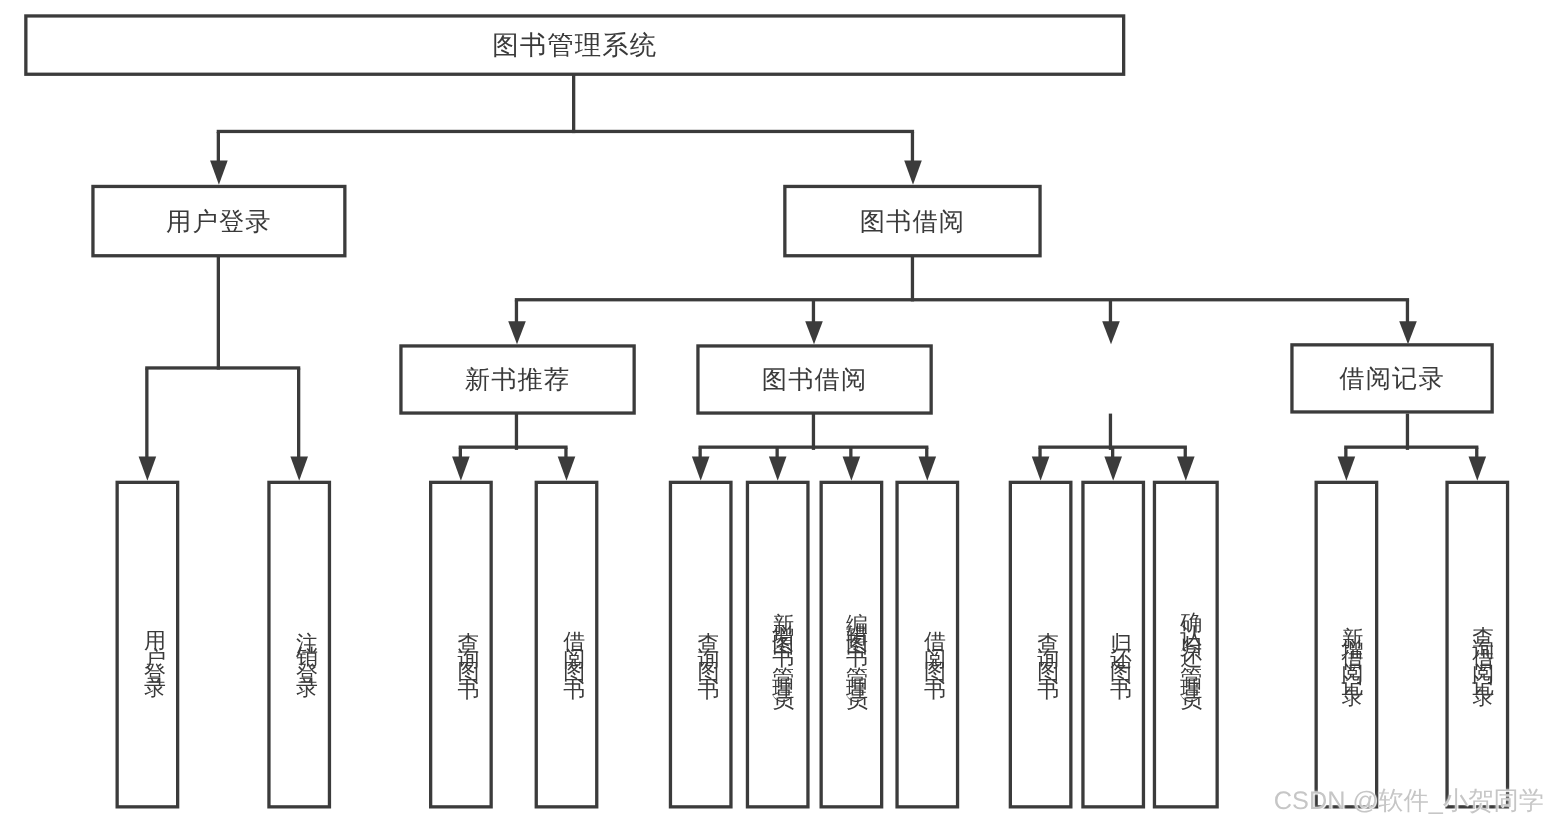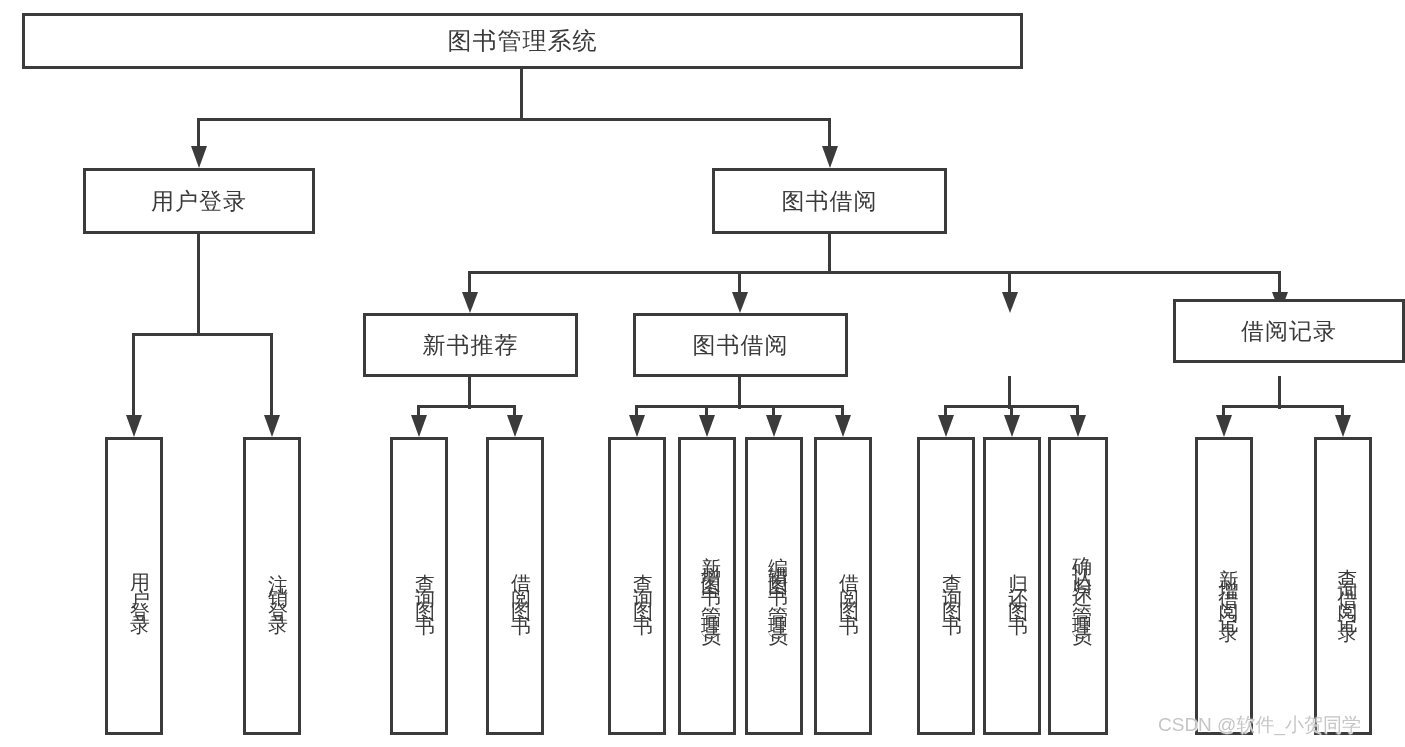--- a/index.html
+++ b/index.html
@@ -48,21 +48,21 @@
     height: 0;
     border-left: 8px solid transparent;
     border-right: 8px solid transparent;
     border-top: 22px solid #3b3b3b;
   }
   .arrow.short { border-top-width: 21px; }
   .watermark {
     position: absolute;
     left: 1158px;
     top: 712px;
-    font-size: 19px;
+    font-size: 23px;
     color: #c6c6c6;
     text-shadow: 0 0 2px #ffffff, 1px 1px 1px #ffffff;
     white-space: nowrap;
     z-index: 5;
   }
 </style>
 </head>
 <body>
 
 <div class="stage">
@@ -102,21 +102,21 @@
   <div class="arrow short" style="left:1002px; top:292px;"></div>
   <div class="vline" style="left:1278px; top:273px; height:20px;"></div>
   <div class="arrow short" style="left:1272px; top:292px;"></div>
 
   <div class="node hnode" style="left:633px; top:313px; width:215px; height:64px;">
     <span>图书借阅</span>
   </div>
   <div class="node hnode" style="left:363px; top:313px; width:215px; height:64px;">
     <span>新书推荐</span>
   </div>
-  <div class="node hnode" style="left:1173px; top:299px; width:232px; height:64px;">
+  <div class="node hnode" style="left:1173px; top:312px; width:185px; height:64px;">
     <span>借阅记录</span>
   </div>
 
   <div class="vline" style="left:468px; top:376px; height:33px;"></div>
   <div class="hline" style="left:417px; top:405px; width:99px;"></div>
   <div class="vline" style="left:417px; top:407px; height:10px;"></div>
   <div class="arrow" style="left:411px; top:415px;"></div>
   <div class="vline" style="left:513px; top:407px; height:10px;"></div>
   <div class="arrow" style="left:507px; top:415px;"></div>
 

